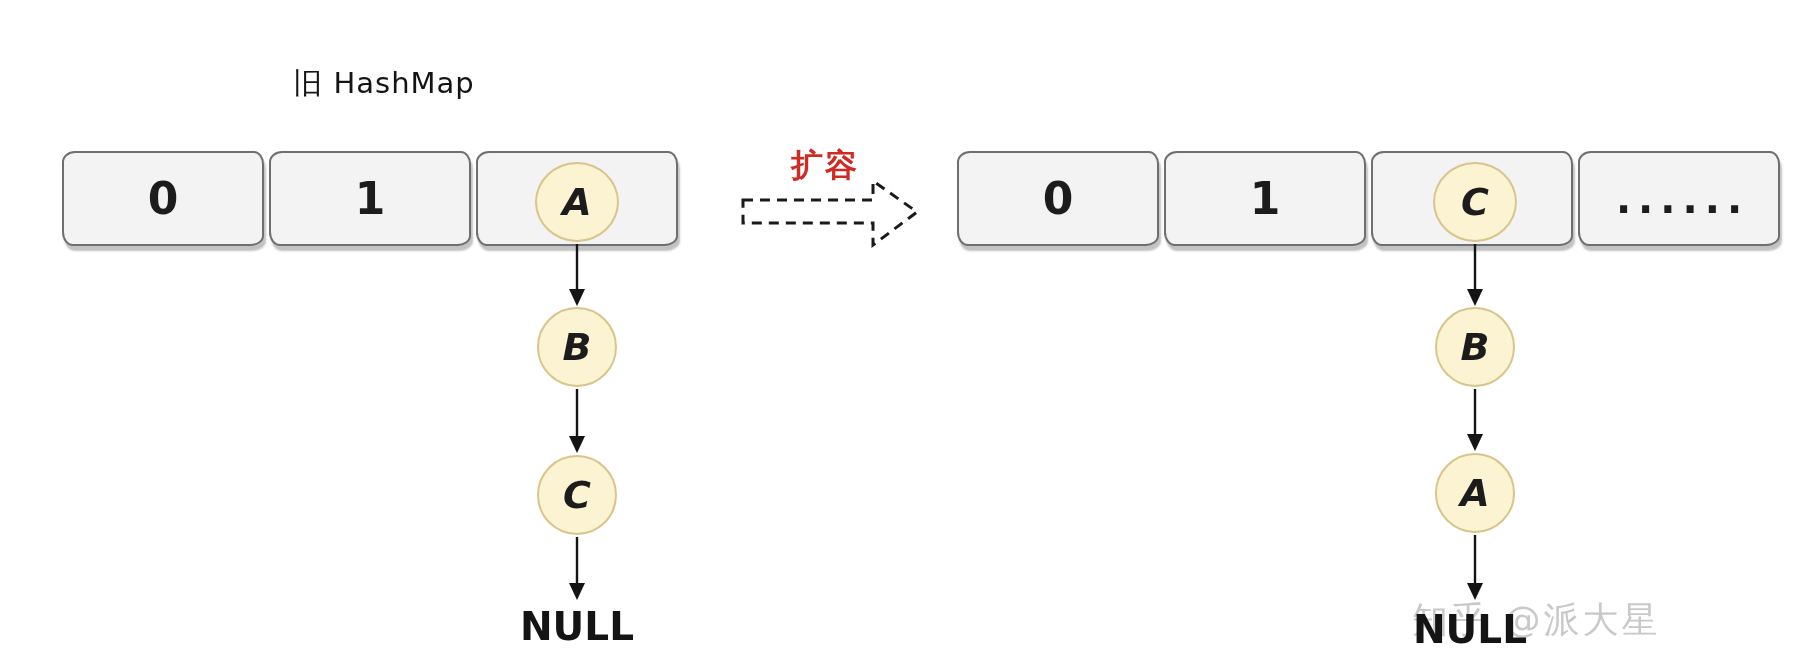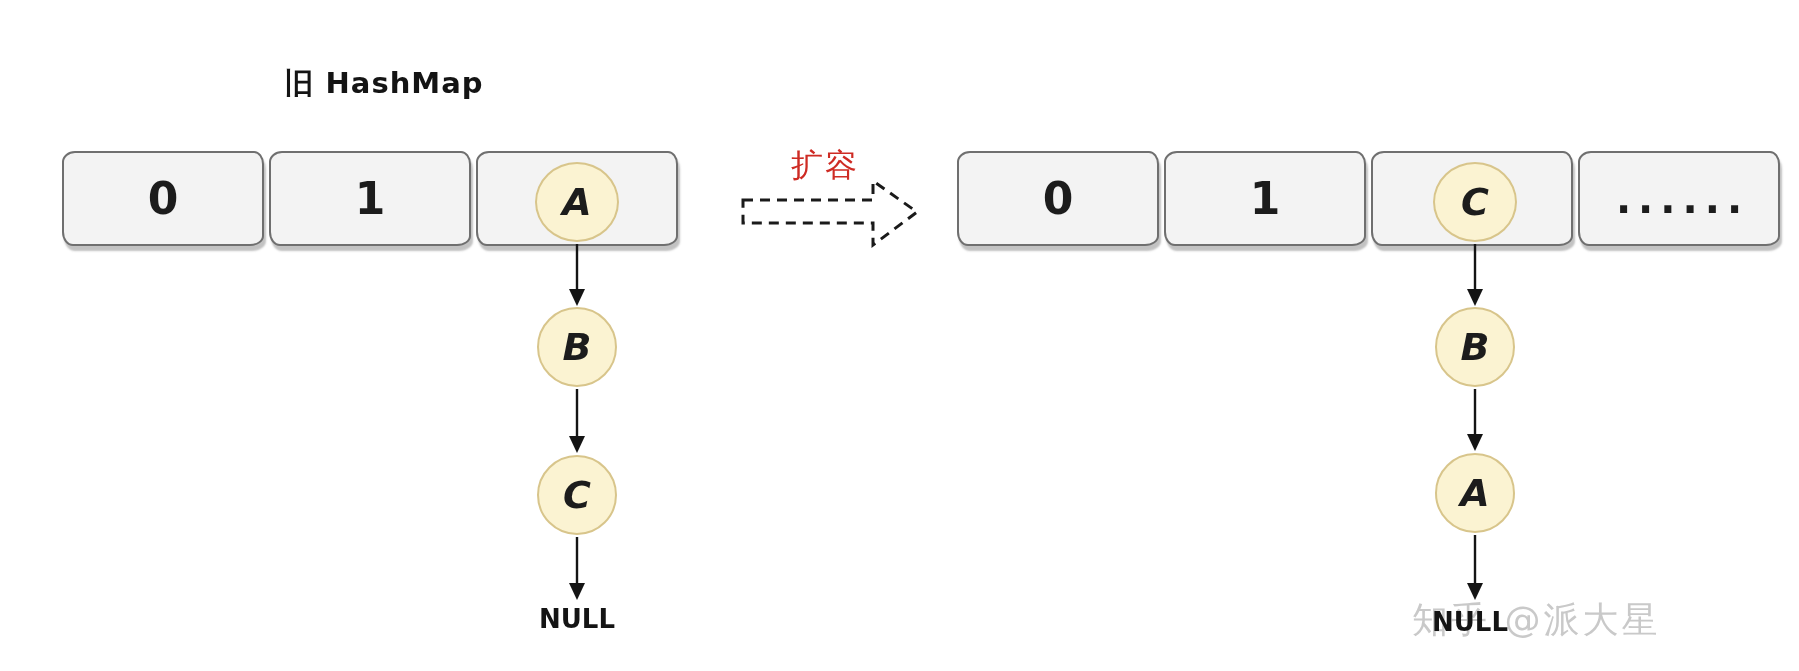--- a/index.html
+++ b/index.html
@@ -12,21 +12,21 @@
     height: 671px;
     background: #ffffff;
     overflow: hidden;
   }
 
   .map-title {
     position: absolute;
     width: 320px;
     text-align: center;
     font-size: 29px;
-    font-weight: 700;
+    font-weight: 400;
     color: #141414;
     letter-spacing: 1px;
     z-index: 3;
   }
   .map-title.old { left: 224px; top: 64px; }
   .map-title.new { left: 1253px; top: 64px; }
 
   .bucket-row {
     position: absolute;
     top: 151px;
@@ -70,21 +70,21 @@
     color: #1c1c1c;
     z-index: 4;
   }
   .node.in-bucket { width: 84px; height: 80px; }
   .node.chain     { width: 80px; height: 80px; }
 
   .null-label {
     position: absolute;
     width: 160px;
     text-align: center;
-    font-size: 26px;
+    font-size: 39px;
     font-weight: 700;
     color: #141414;
     z-index: 5;
   }
 
   .arrows-layer {
     position: absolute;
     left: 0; top: 0;
     width: 1799px; height: 671px;
     z-index: 3;
@@ -96,21 +96,21 @@
     left: 733px; top: 168px;
     width: 200px; height: 90px;
     z-index: 2;
   }
   .resize-label {
     position: absolute;
     left: 745px; top: 144px;
     width: 160px;
     text-align: center;
     font-size: 32px;
-    font-weight: 400;
+    font-weight: 700;
     letter-spacing: 2px;
     color: #ce2b24;
     z-index: 3;
   }
 
   .watermark {
     position: absolute;
     left: 1412px; top: 568px;
     font-size: 36px;
     font-weight: 400;

